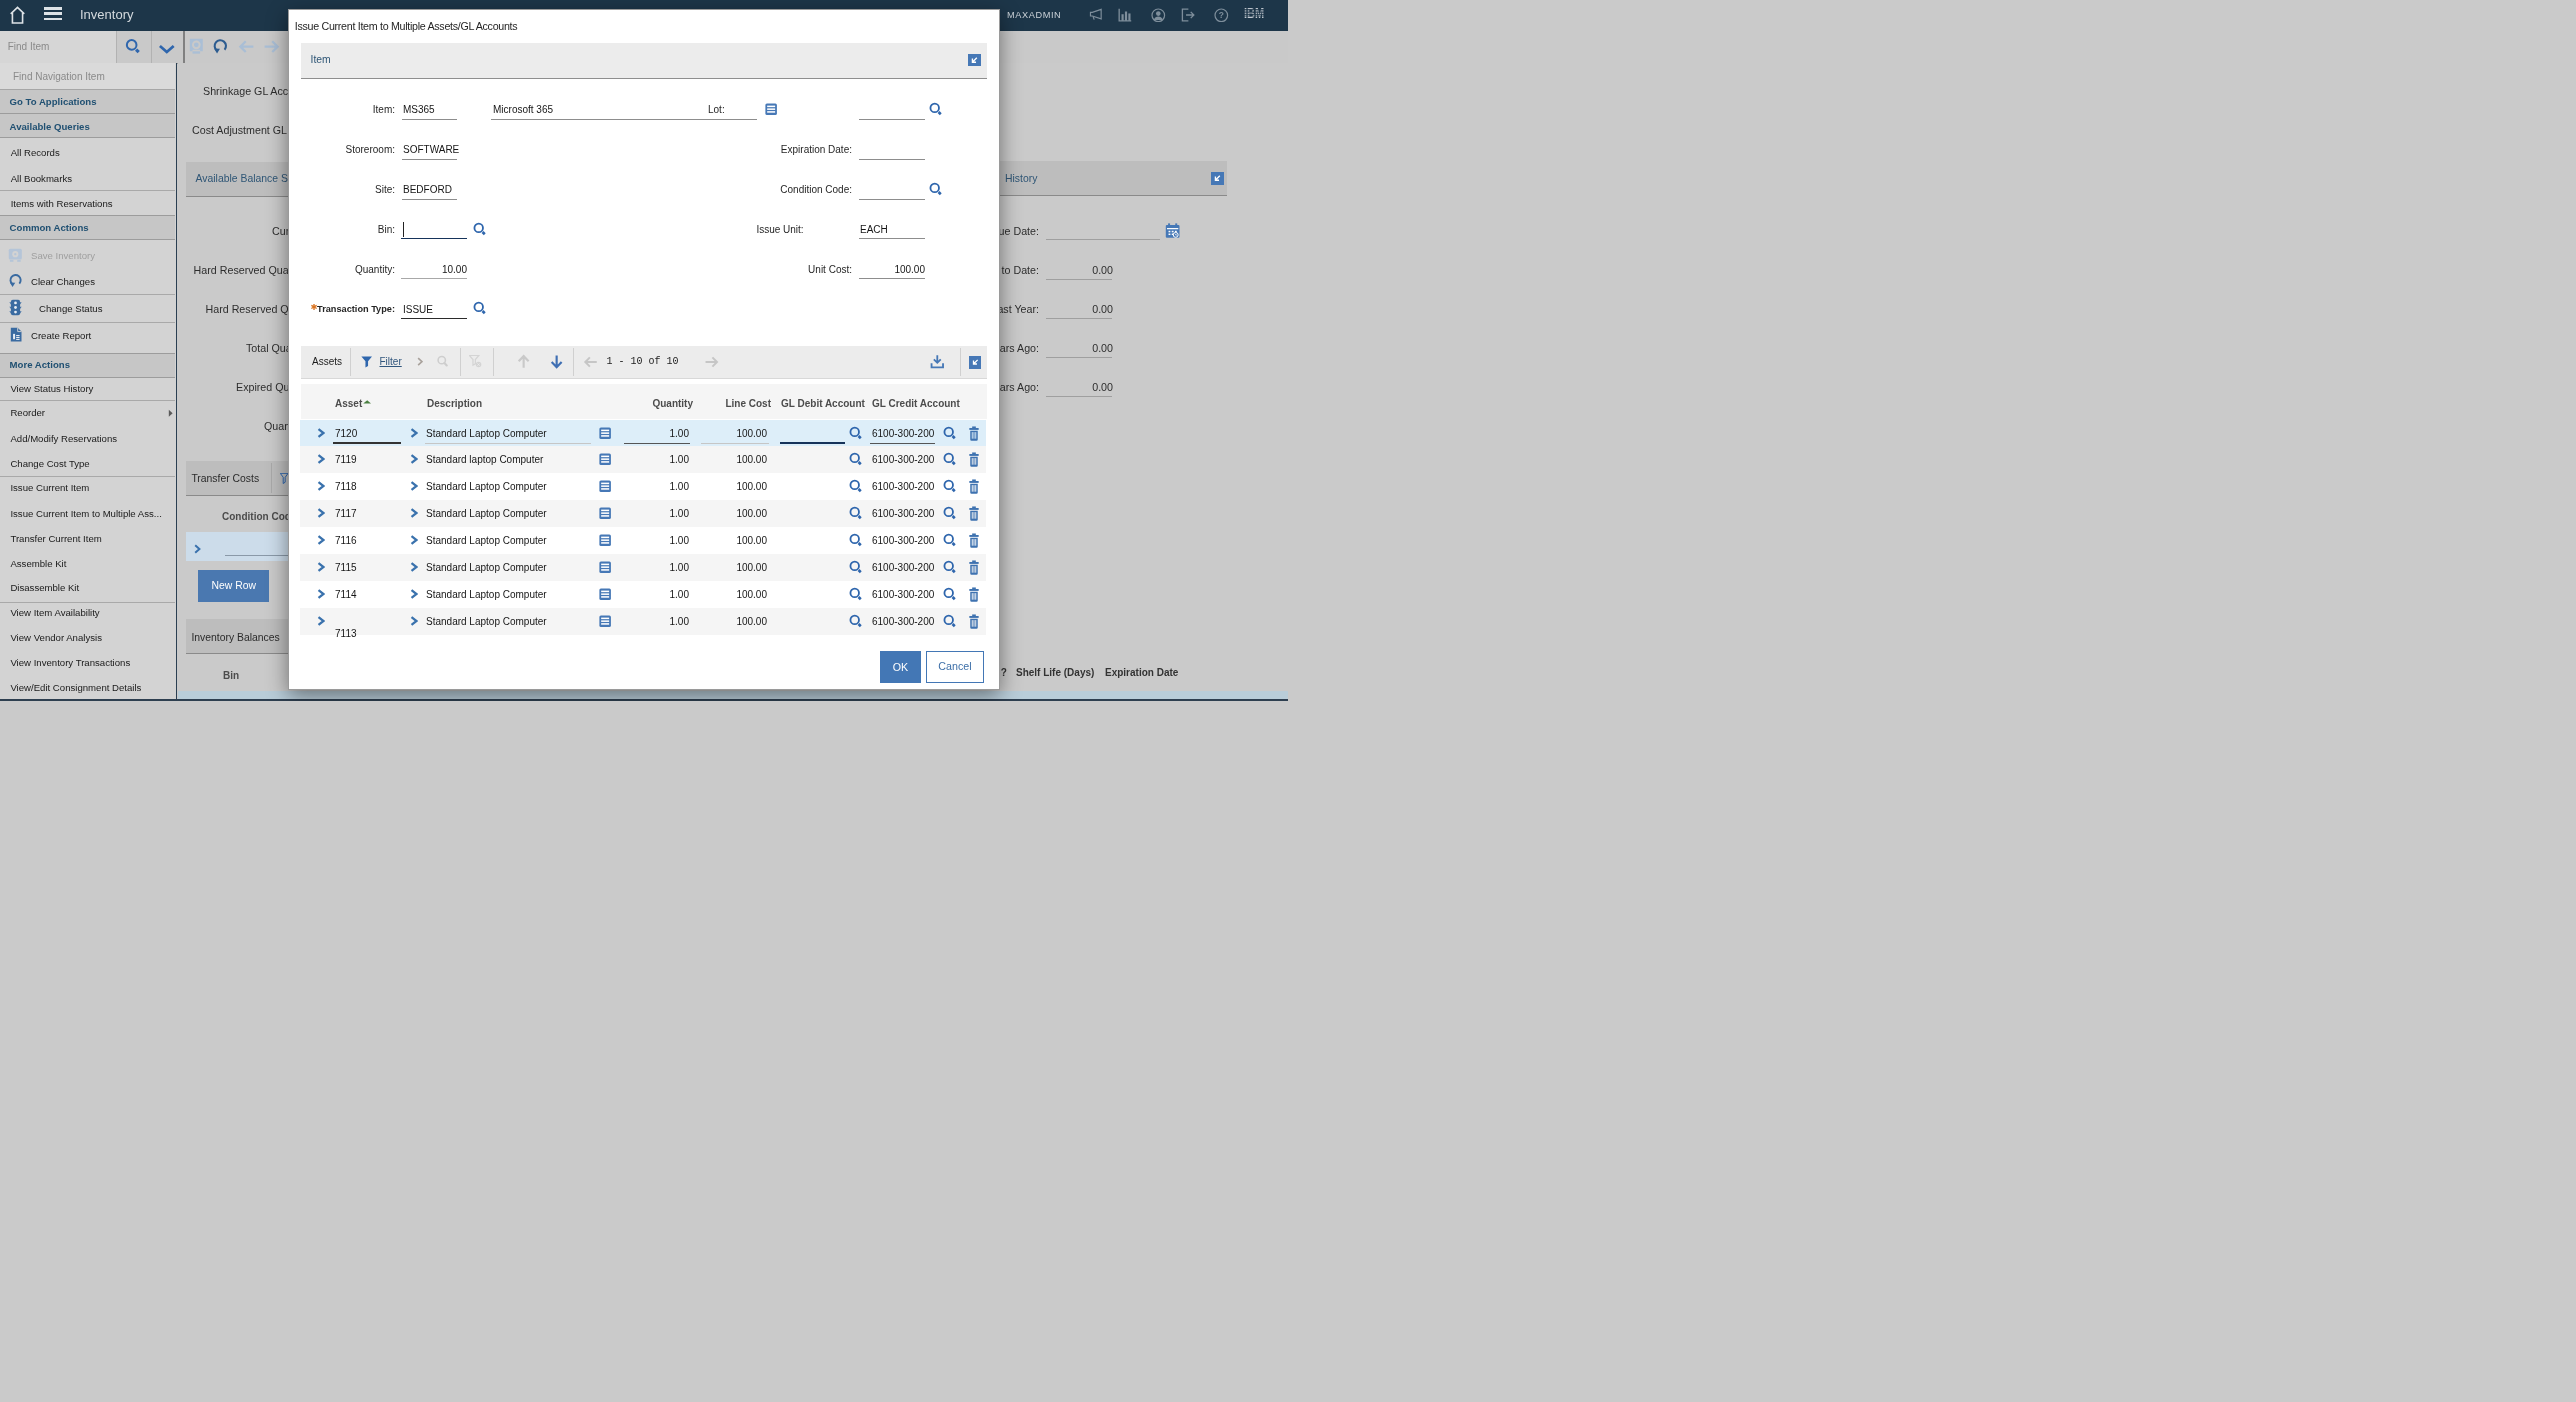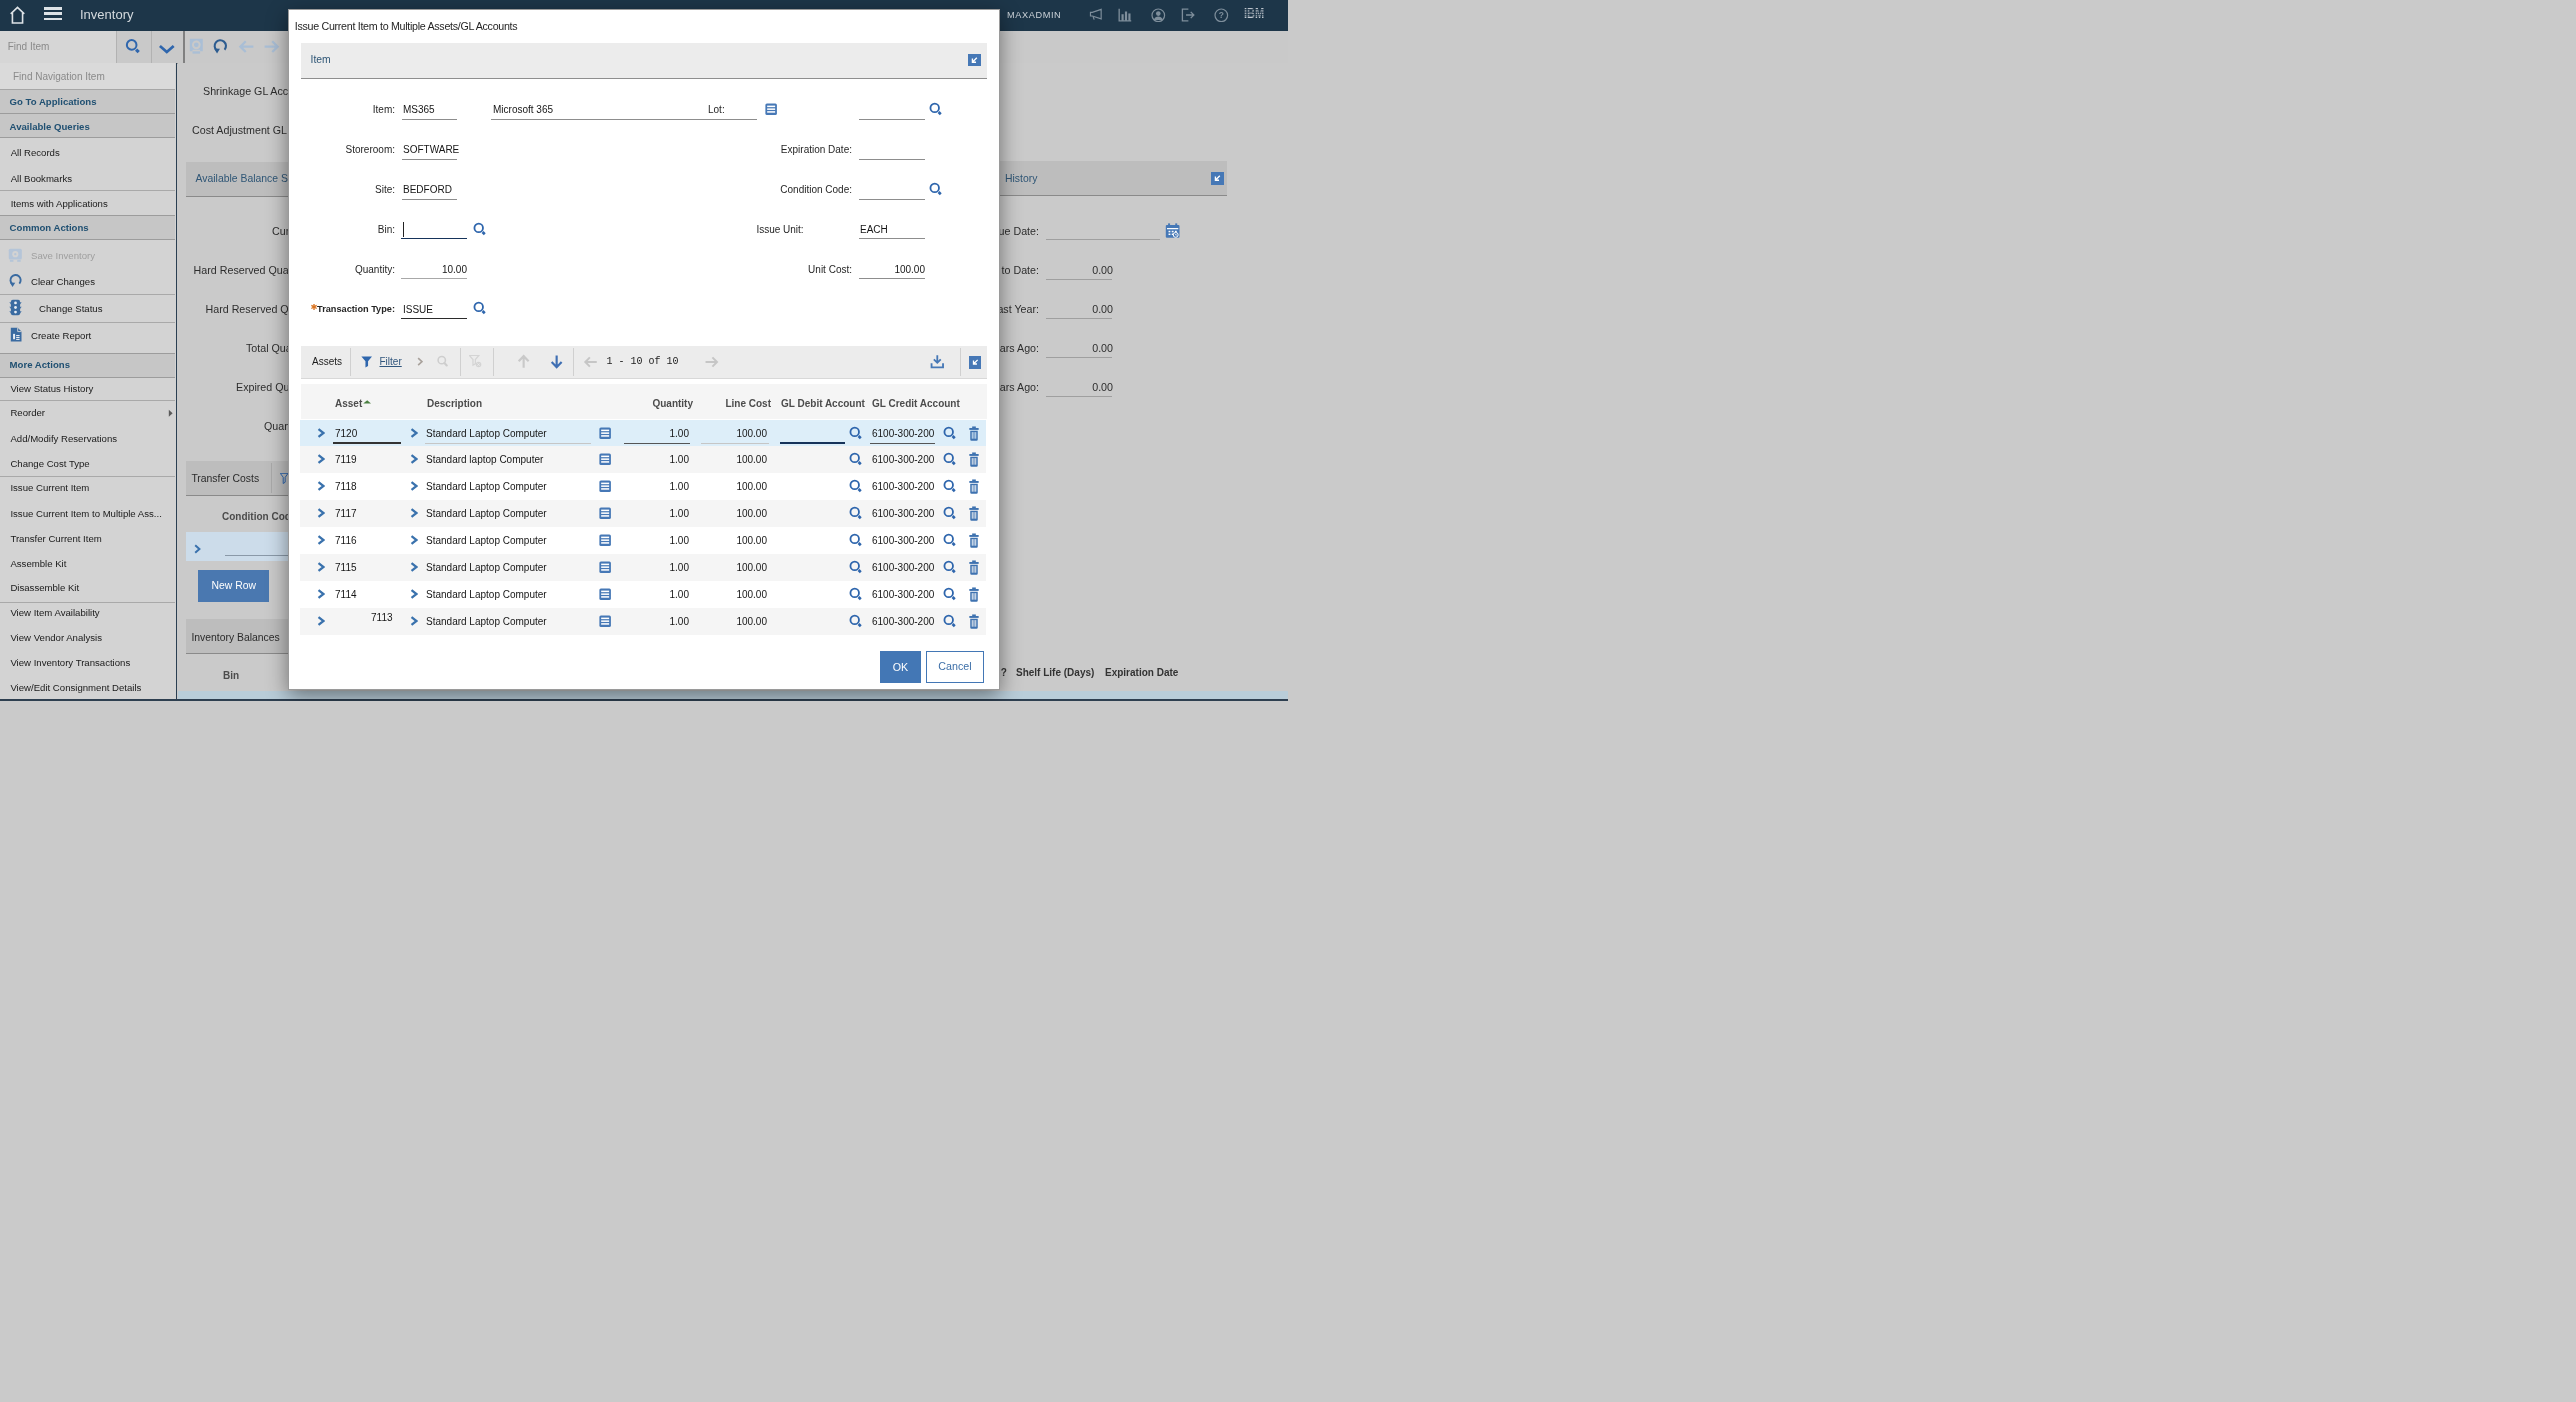--- a/index.html
+++ b/index.html
@@ -95,21 +95,21 @@
 </div>
 <div class="abs side" style="left:0;top:63px;width:177px;height:636px;background:#d3d3d3;border-right:1.5px solid #2a3f52;">
 <div class="abs" style="left:0;top:0;width:175px;height:27px;background:#dadada;border-bottom:0.8px solid #a6a6a6;"></div>
 <div class="abs nw" style="left:13px;top:7.7px;color:#8a8a8a;font-size:10px;">Find Navigation Item</div>
 <div class="abs" style="left:0;top:27px;width:175px;height:24px;background:#c6c6c6;border-bottom:0.8px solid #9c9c9c;"></div>
 <div class="abs shdr" style="left:9.6px;top:33px;">Go To Applications</div>
 <div class="abs" style="left:0;top:51px;width:175px;height:24px;background:#c6c6c6;border-bottom:0.8px solid #9c9c9c;"></div>
 <div class="abs shdr" style="left:9.6px;top:58px;">Available Queries</div>
 <div class="abs nw" style="left:10.7px;top:84px;">All Records</div>
 <div class="abs nw" style="left:10.7px;top:110px;">All Bookmarks</div>
-<div class="abs nw" style="left:10.7px;top:135px;">Items with Applications</div>
+<div class="abs nw" style="left:10.7px;top:135px;">Items with Reservations</div>
 <div class="abs" style="left:0;top:127px;width:175px;height:0.8px;background:#a9a9a9;"></div>
 <div class="abs" style="left:0;top:152px;width:175px;height:24.5px;background:#c6c6c6;border-top:0.8px solid #9c9c9c;border-bottom:0.8px solid #9c9c9c;"></div>
 <div class="abs shdr" style="left:9.6px;top:159px;">Common Actions</div>
 <svg class="abs" style="left:8.4px;top:185px;" width="14.6" height="14.6" viewBox="0 0 19 19">
     <rect x="1" y="1" width="17" height="14" rx="2" fill="#b5c5d8"></rect>
       <circle cx="9.5" cy="8" r="4" fill="#d3d3d3"></circle>
       <circle cx="9.5" cy="8" r="1.5" fill="#b5c5d8"></circle>
     <rect x="2.5" y="15.5" width="4.5" height="2.5" fill="#b5c5d8"></rect>
       <rect x="12" y="15.5" width="4.5" height="2.5" fill="#b5c5d8"></rect>
     </svg>
@@ -589,21 +589,21 @@
         <path d="M1.6 6.2 H11.4 V17.6 A1.6 1.6 0 0 1 9.8 19.2 H3.2 A1.6 1.6 0 0 1 1.6 17.6 Z" fill="#3e72b0"></path>
         <rect x="3.6" y="8" width="1.2" height="8.6" fill="#ffffff"></rect>
         <rect x="5.9" y="8" width="1.2" height="8.6" fill="#ffffff"></rect>
         <rect x="8.2" y="8" width="1.2" height="8.6" fill="#ffffff"></rect>
       </svg>
     </div>
 <div class="abs" style="left:11px;top:598px;width:686px;height:27px;background:#f5f5f5;">
       <svg class="abs" style="left:16.5px;top:8.4px;" width="8.4" height="10" viewBox="0 0 11 13">
         <path d="M2 1.5 L8.5 6.5 L2 11.5" fill="none" stroke="#3a72ad" stroke-width="3"></path>
       </svg>
-      <div class="abs val" style="left:35px;top:4px;margin-left:36px;">7113</div>
+      <div class="abs val" style="left:35px;top:20px;">7113</div>
       <svg class="abs" style="left:110px;top:8.4px;" width="8.4" height="10" viewBox="0 0 11 13">
         <path d="M2 1.5 L8.5 6.5 L2 11.5" fill="none" stroke="#3a72ad" stroke-width="3"></path>
       </svg>
       <div class="abs val" style="left:126px;top:8px;">Standard Laptop Computer</div>
       <svg class="abs" style="left:299px;top:7.7px;" width="12.3" height="12.3" viewBox="0 0 16 16">
         <rect x="0.5" y="0.5" width="15" height="15" rx="2" fill="#4678b6"></rect>
         <rect x="2.8" y="3.4" width="10.4" height="2" fill="#fff"></rect>
         <rect x="2.8" y="7" width="10.4" height="2" fill="#fff"></rect>
         <rect x="2.8" y="10.6" width="10.4" height="2" fill="#fff"></rect>
       </svg>

